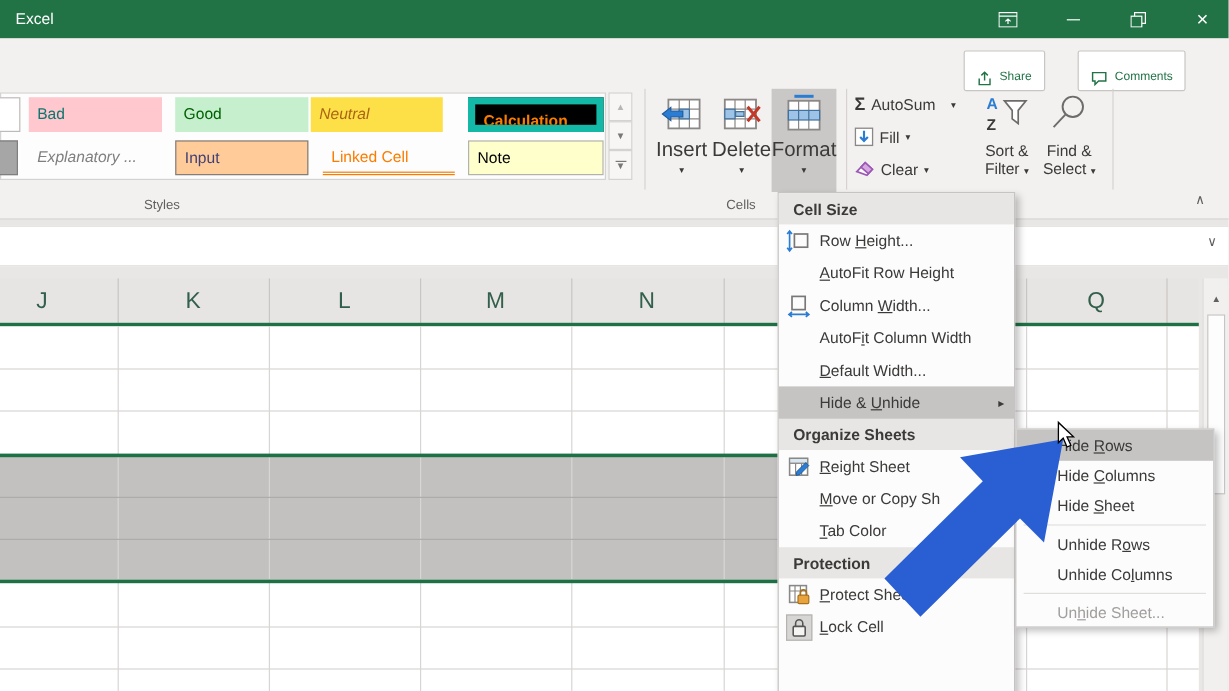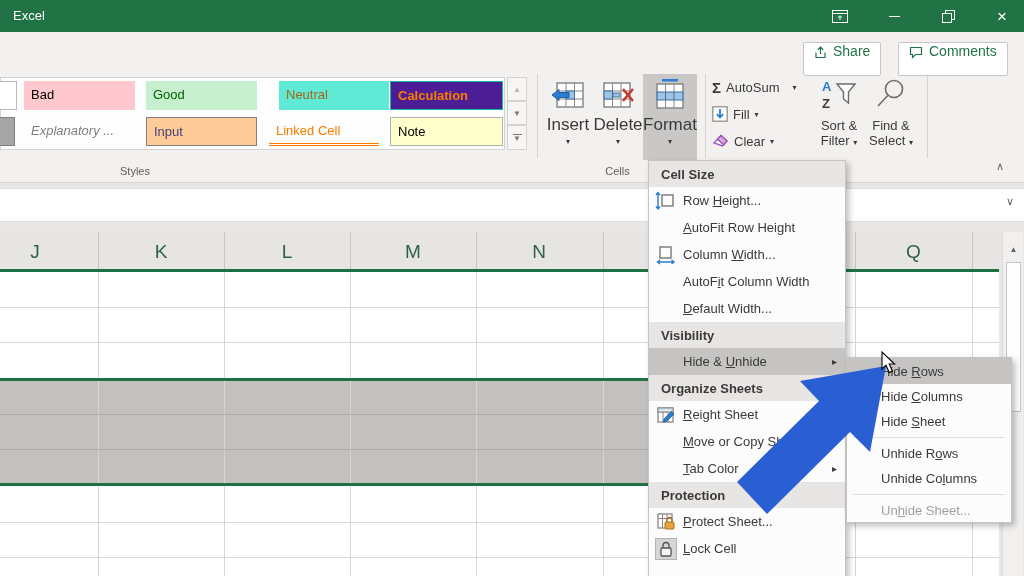--- a/index.html
+++ b/index.html
@@ -9,21 +9,21 @@
   .abs { position:absolute; }
 
   
   .titlebar { left:0; top:0; width:1024px; height:32px; background:#217346; color:#fff; }
   .app-name { left:13px; top:0; height:32px; line-height:32px; font-size:13px; color:#fff; }
   .winbtn { top:0; width:44px; height:32px; display:flex; align-items:center; justify-content:center; color:#fff; }
 
   
   .ribbon { left:0; top:32px; width:1024px; height:151px; background:#f3f1ef; border-bottom:1px solid #d5d3d1; }
   .qbtn { top:10px; height:25px; background:#fff; border:1px solid #c8c6c4; border-radius:2px;
-          color:#217346; font-size:14px; display:flex; align-items:flex-end; gap:6px; padding:16px 10px; }
+          color:#217346; font-size:10px; display:flex; align-items:flex-start; gap:6px; padding:16px 10px; }
   .grouplabel { font-size:11px; color:#605e5c; text-align:center; top:133px; }
   .vsep { top:42px; width:1px; height:84px; background:#d5d3d1; }
 
   
   .gallerybg { left:0; top:45px; width:505px; height:73px; background:#fdfdfd; border:1px solid #d5d3d1; }
   .swatch { height:29px; font-size:13px; line-height:27px; padding-left:7px; overflow:hidden; white-space:nowrap; }
   .gsb { left:507px; width:20px; height:24px; background:#f7f6f5; border:1px solid #d5d3d1;
          font-size:8px; color:#7a7876; display:flex; align-items:center; justify-content:center; }
 
   
@@ -120,24 +120,24 @@
           </svg>
       </span>
       <span>Comments</span>
     </div>
 
     <div class="abs gallerybg"></div>
 
     <div class="abs" style="left:-40px;top:49px;width:57px;height:29px;background:#fff;border:1.5px solid #bdbbb9;"></div>
     <div class="abs" style="left:-40px;top:85px;width:55px;height:29px;background:#a6a6a6;border:1.5px solid #7f7f7f;"></div>
 
-    <div class="abs swatch" style="left:24px;top:49px;width:111px;background:#ffc7ce;color:#000000;">Bad</div>
+    <div class="abs swatch" style="left:24px;top:49px;width:111px;background:#ffc7ce;color:#0f766e;">Bad</div>
     <div class="abs swatch" style="left:146px;top:49px;width:111px;background:#c6efce;color:#006100;">Good</div>
-    <div class="abs swatch" style="left:279px;top:49px;width:110px;background:#5eead4;color:#aa6414;">Neutral</div>
-    <div class="abs swatch" style="left:390px;top:49px;width:113px;background:#4c1d95;color:#fa7d00;font-weight:bold;border:1px solid #14b8a6;">Calculation</div>
+    <div class="abs swatch" style="left:259px;top:49px;width:110px;background:#fde047;color:#aa6414;font-style:italic;">Neutral</div>
+    <div class="abs swatch" style="left:390px;top:49px;width:113px;background:#000000;color:#fa7d00;font-weight:bold;border:6px solid #14b8a6;">Calculation</div>
 
     <div class="abs swatch" style="left:24px;top:85px;width:111px;color:#7f7f7f;font-style:italic;">Explanatory ...</div>
     <div class="abs swatch" style="left:146px;top:85px;width:111px;background:#ffcc99;color:#3f3f76;border:1px solid #7f7f7f;">Input</div>
     <div class="abs swatch" style="left:269px;top:85px;width:110px;color:#fa7d00;border-bottom:3px double #fa7d00;">Linked Cell</div>
     <div class="abs swatch" style="left:390px;top:85px;width:113px;background:#ffffcc;color:#000;border:1px solid #b2b2b2;">Note</div>
 
     <div class="abs gsb" style="top:45px;">
         <span style="color:#b8b6b4;">▲</span>
       </div>
     <div class="abs gsb" style="top:69px;">
@@ -333,21 +333,20 @@
     </div>
 
     <div class="mitem">
       <span class="mtext"><span>AutoF</span><span class="accel">i</span><span>t Column Width</span></span>
     </div>
 
     <div class="mitem">
       <span class="mtext"><span class="accel">D</span><span>efault Width...</span></span>
     </div>
 
-    <div class="mhead">Visibility</div>
 
     <div class="mitem hl">
       <span class="mtext"><span>Hide &amp; </span><span class="accel">U</span><span>nhide</span></span>
       <span class="marrow">▸</span>
     </div>
 
     <div class="mhead">Organize Sheets</div>
 
     <div class="mitem">
       <span class="micon">

